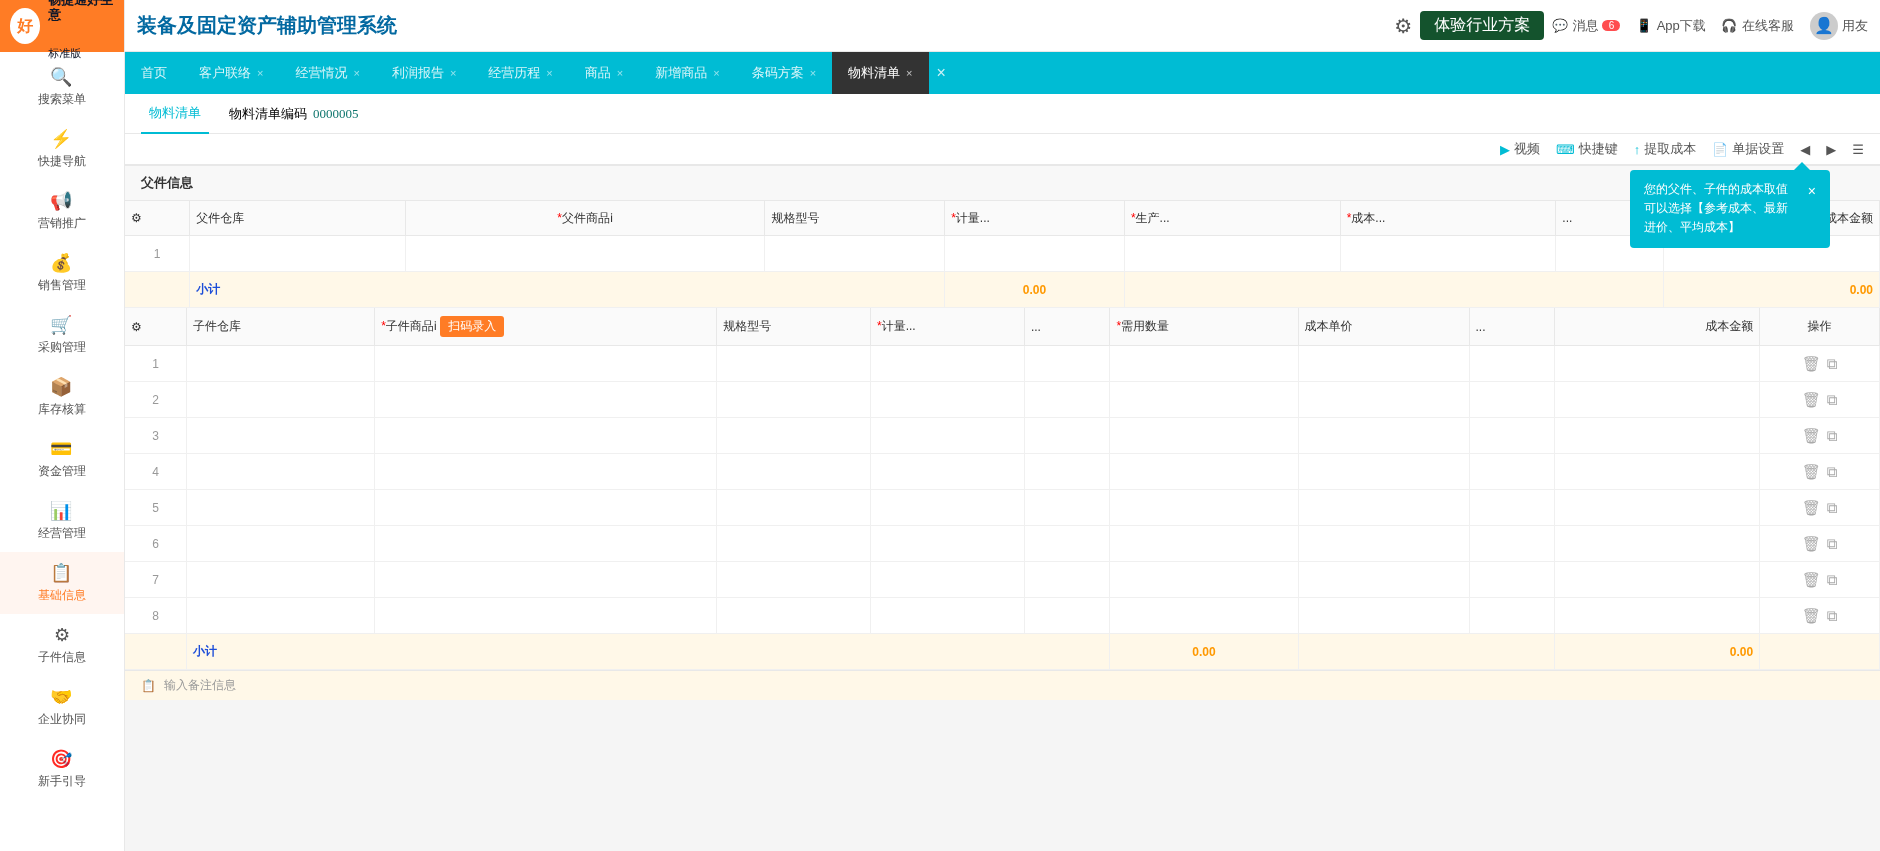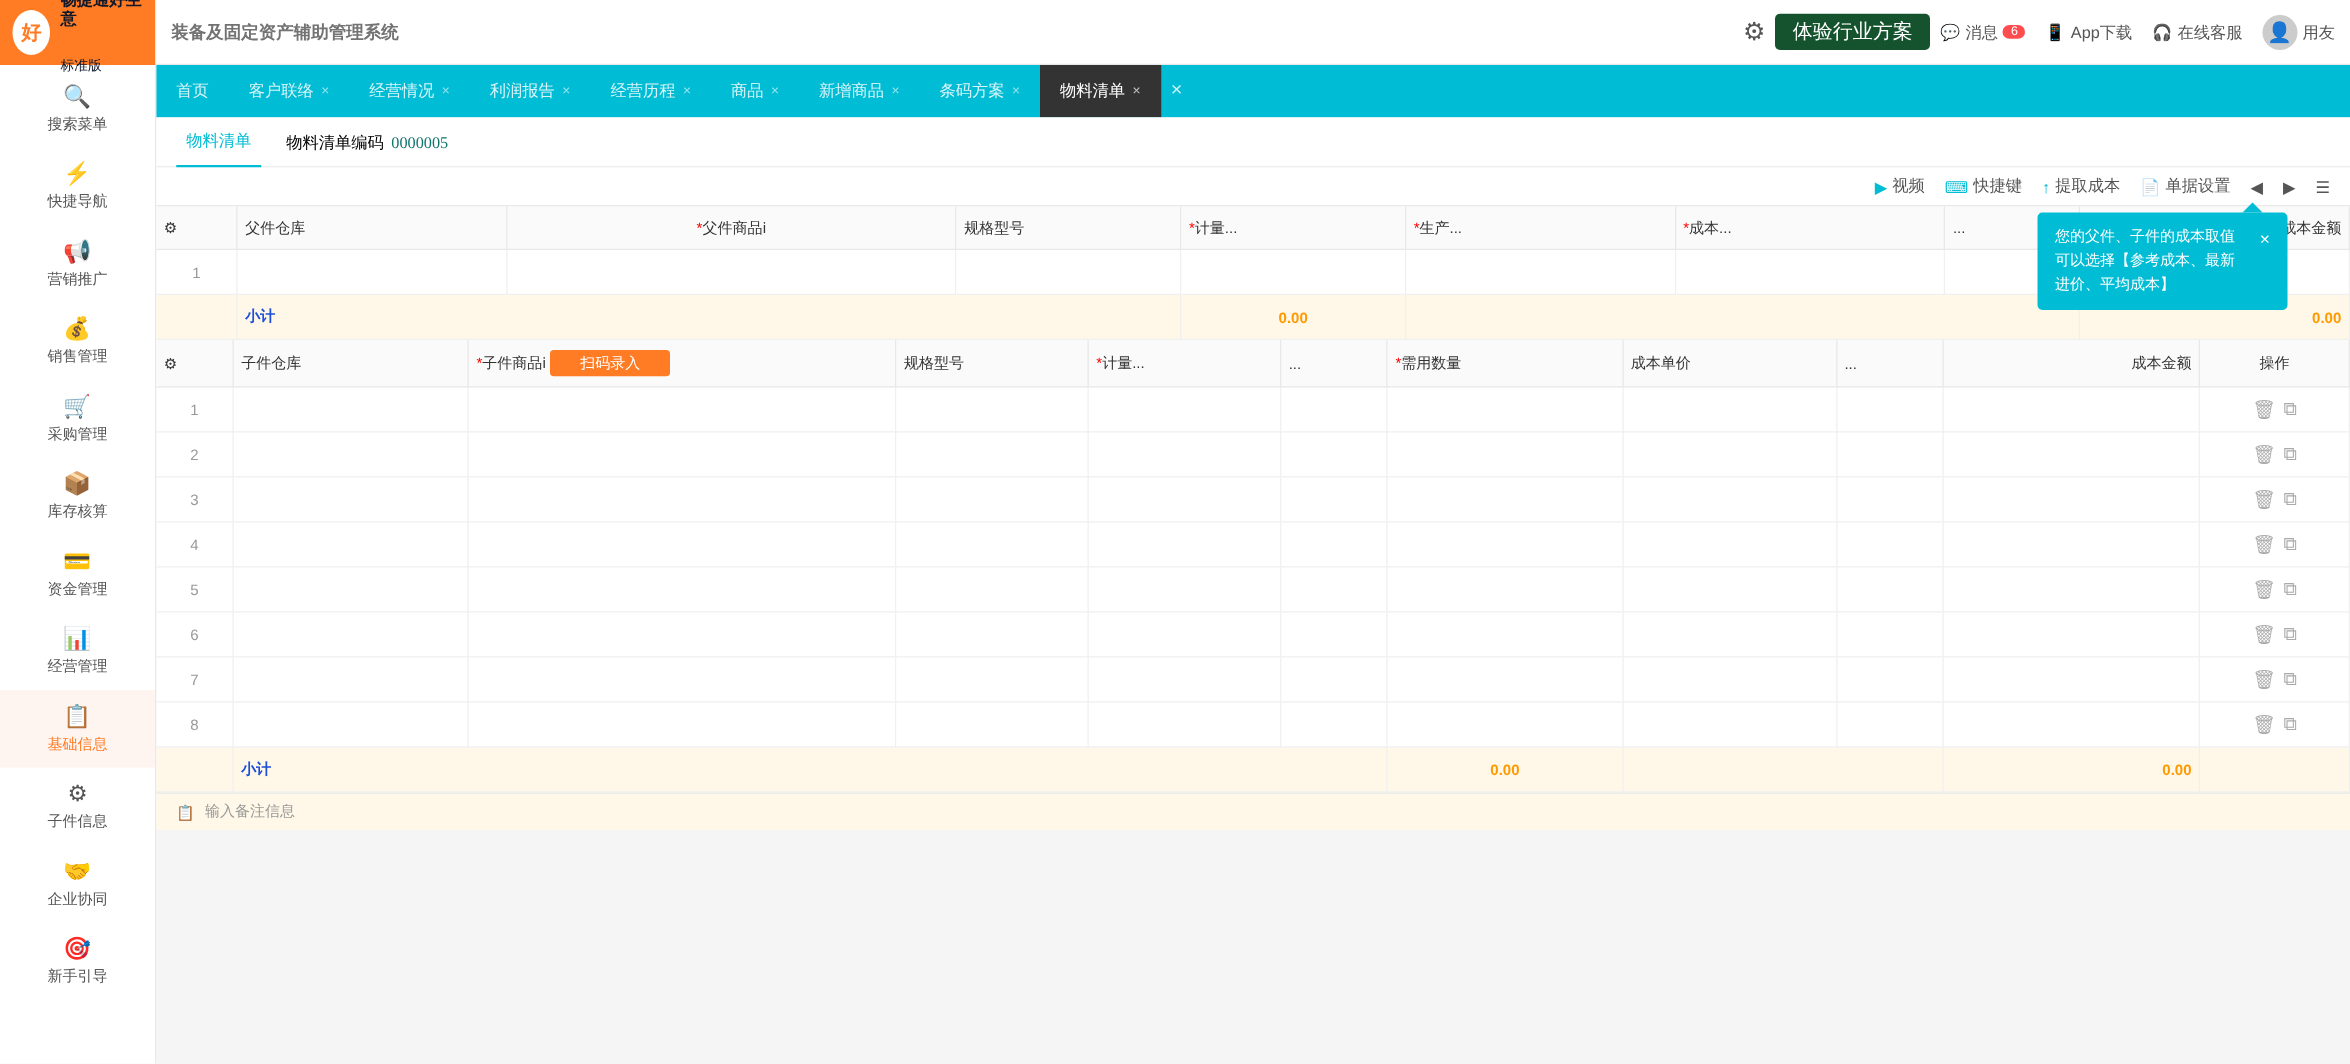--- a/index.html
+++ b/index.html
@@ -14,21 +14,21 @@
     .sidebar-item { display: flex; flex-direction: column; align-items: center; padding: 10px 4px; cursor: pointer; color: #555; font-size: 12px; gap: 3px; }
     .sidebar-item.active { background: #fff5f0; color: #ff7c25; }
     .sidebar-item .icon { font-size: 18px; }
     .sidebar-item.active .icon { color: #ff7c25; }
 
     
     .main { flex: 1; display: flex; flex-direction: column; overflow: hidden; }
 
     
     .topbar { background: #fff; height: 52px; display: flex; align-items: center; padding: 0 12px; border-bottom: 1px solid #e8e8e8; gap: 8px; }
-    .topbar-title { color: #737373; font-size: 14px; font-weight: bold; flex: 1; }
+    .topbar-title { color: #0369a1; font-size: 20px; font-weight: bold; flex: 1; }
     .topbar-icons { display: flex; align-items: center; gap: 16px; color: #555; font-size: 13px; }
     .topbar-icon-item { display: flex; align-items: center; gap: 4px; cursor: pointer; }
     .badge { background: #ff4d4f; color: #fff; border-radius: 10px; font-size: 10px; padding: 0 5px; min-width: 18px; text-align: center; }
     .topbar-btn { background: #14532d; color: #fff; border: none; border-radius: 4px; padding: 4px 14px; cursor: pointer; font-size: 16px; }
     .user-avatar { width: 28px; height: 28px; border-radius: 50%; background: #ccc; display: flex; align-items: center; justify-content: center; font-size: 16px; color: #fff; }
 
     
     .nav-tabs { background: #00bcd4; display: flex; align-items: center; padding: 0 0; height: 42px; overflow: hidden; }
     .nav-tab { padding: 0 16px; height: 42px; display: flex; align-items: center; color: rgba(255,255,255,0.85); font-size: 13px; cursor: pointer; gap: 6px; white-space: nowrap; }
     .nav-tab.active { background: #333; color: #fff; }
@@ -61,21 +61,21 @@
     .data-table td.row-num { color: #999; text-align: center; width: 36px; }
     .data-table tr.subtotal td { background: #fff8e8; font-weight: bold; color: #1d4ed8; }
     .col-settings { width: 36px; text-align: center; }
 
     
     .tooltip-box { position: absolute; right: 220px; top: 145px; background: #00bcd4; color: #fff; font-size: 12px; padding: 10px 14px; border-radius: 4px; max-width: 200px; line-height: 1.6; z-index: 100; }
     .tooltip-box::after { content: ""; position: absolute; top: -8px; right: 20px; border: 8px solid transparent; border-bottom-color: #00bcd4; border-top: 0; }
     .tooltip-close { float: right; cursor: pointer; margin-left: 8px; font-size: 14px; }
 
     
-    .scan-btn { background: #ff7c25; color: #fff; border: none; border-radius: 3px; padding: 2px 24px; font-size: 12px; cursor: pointer; }
+    .scan-btn { background: #ff7c25; color: #fff; border: none; border-radius: 3px; padding: 2px 8px; font-size: 12px; cursor: pointer; }
 
     
     .action-icons { display: flex; gap: 6px; justify-content: center; }
     .act-icon { color: #aaa; cursor: pointer; font-size: 15px; }
 
     
     .bottom-bar { background: #fff8e8; border-top: 1px solid #e8e8e8; padding: 6px 16px; display: flex; align-items: center; gap: 8px; font-size: 12px; color: #999; }
 
     
     ::-webkit-scrollbar { width: 6px; height: 6px; }
@@ -242,20 +242,21 @@
         <div class="toolbar-item">▶</div>
         <div class="toolbar-item">☰</div>
 
         <div class="tooltip-box" style="position:absolute;right:50px;top:36px;">
           <span class="tooltip-close">×</span>
           <span>您的父件、子件的成本取值可以选择【参考成本、最新进价、平均成本】</span>
         </div>
       </div>
 
       <div class="section">
+        <div class="section-header">父件信息</div>
         <table class="data-table">
           <thead>
             <tr>
               <th class="col-settings">⚙</th>
               <th style="width:120px;">父件仓库</th>
               <th style="width:200px;text-align:center;"><span style="color:#f00;">*</span>父件商品ℹ</th>
               <th style="width:100px;">规格型号</th>
               <th style="width:100px;"><span style="color:#f00;">*</span>计量...</th>
               <th style="width:120px;"><span style="color:#f00;">*</span>生产...</th>
               <th style="width:120px;"><span style="color:#f00;">*</span>成本...</th>

